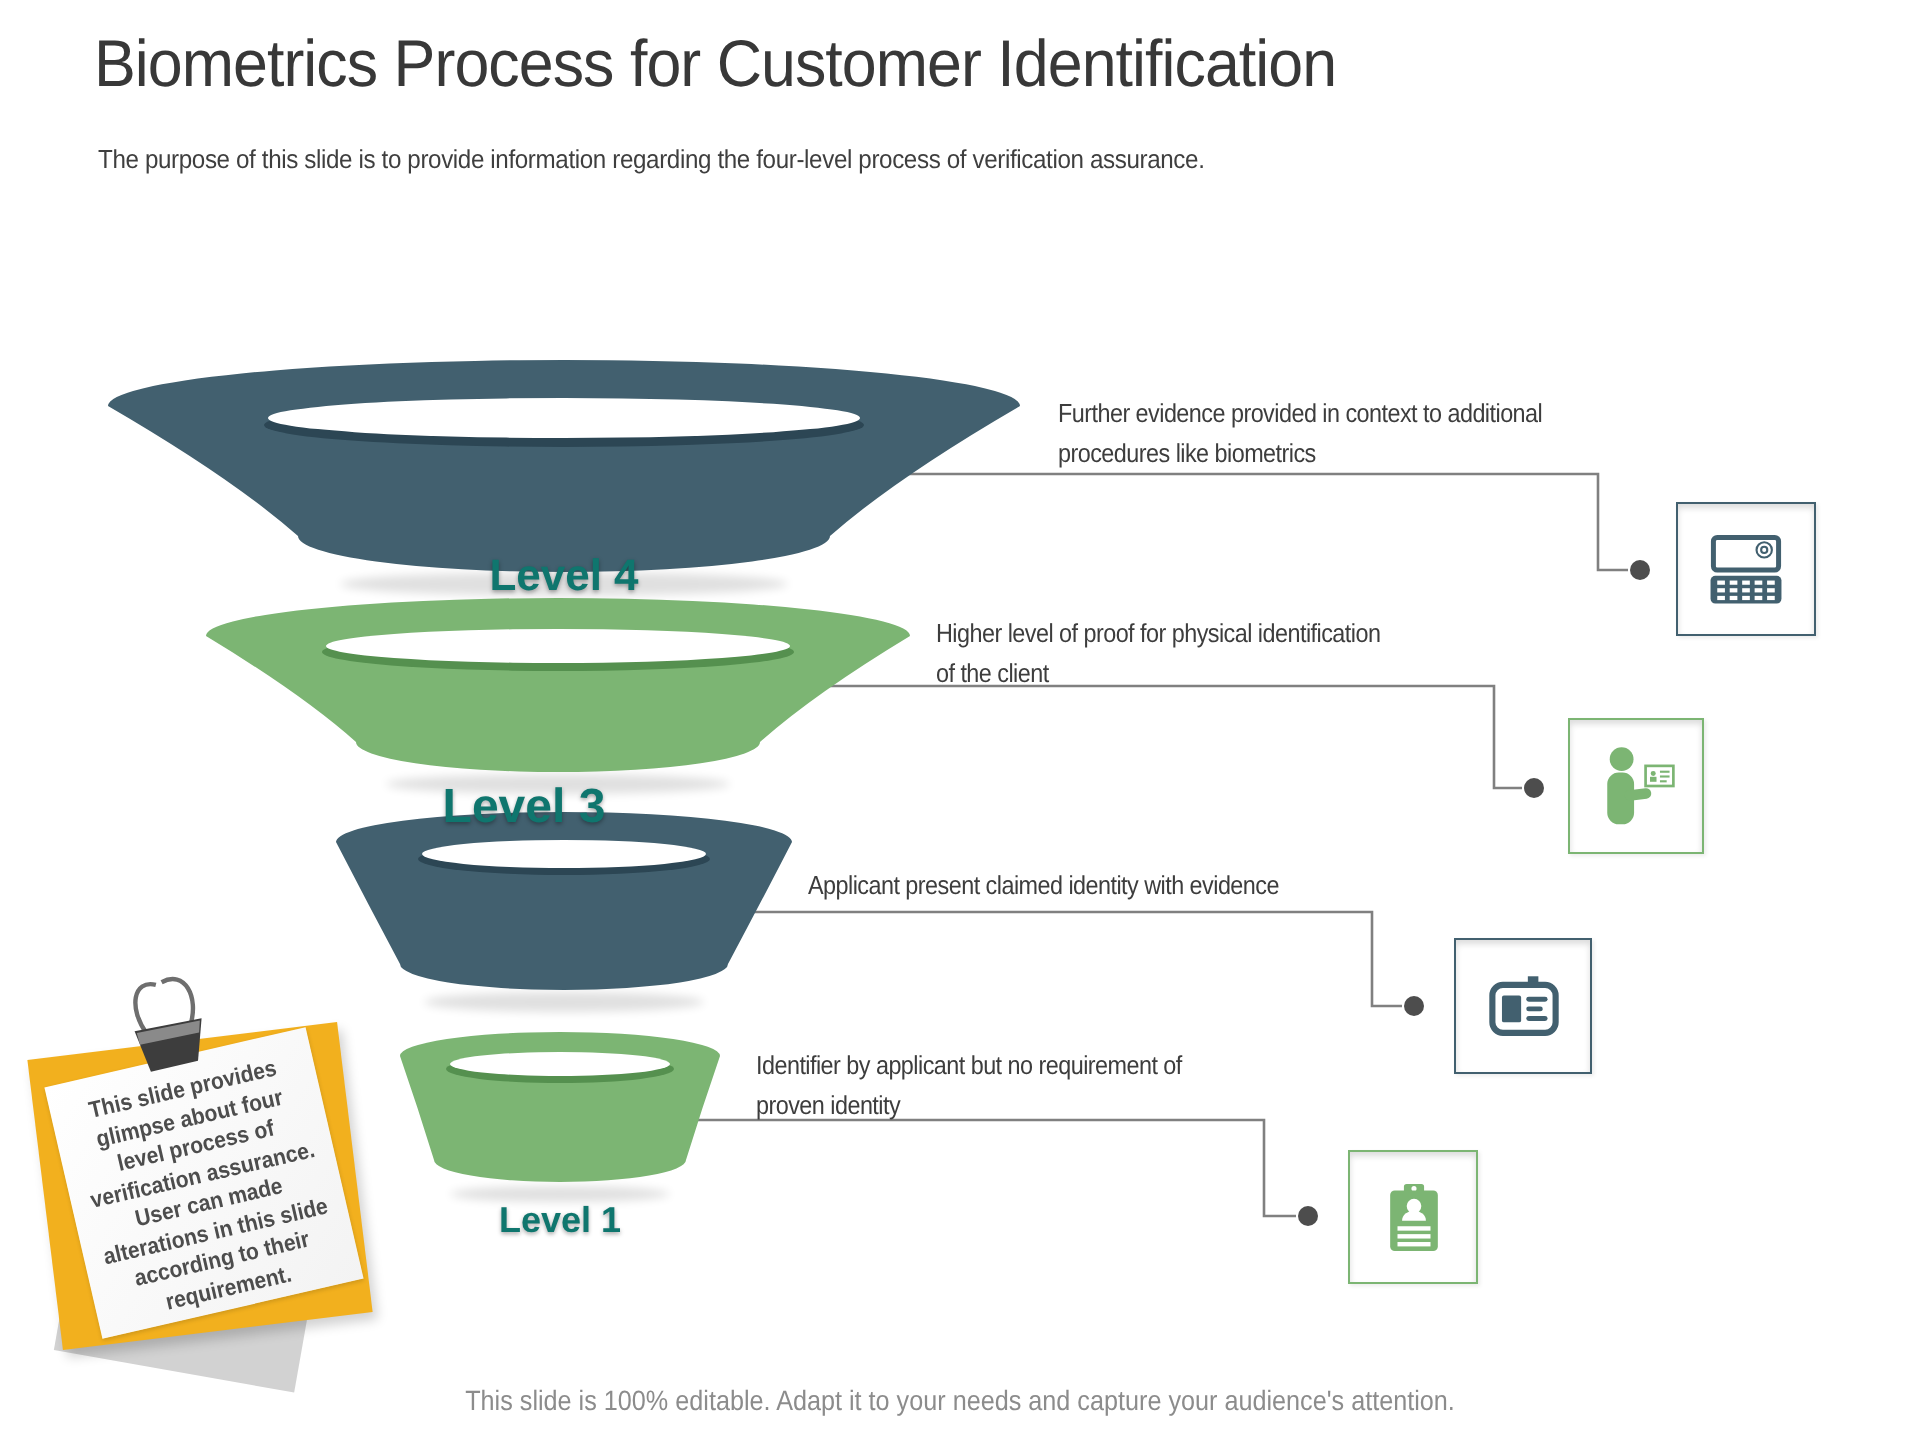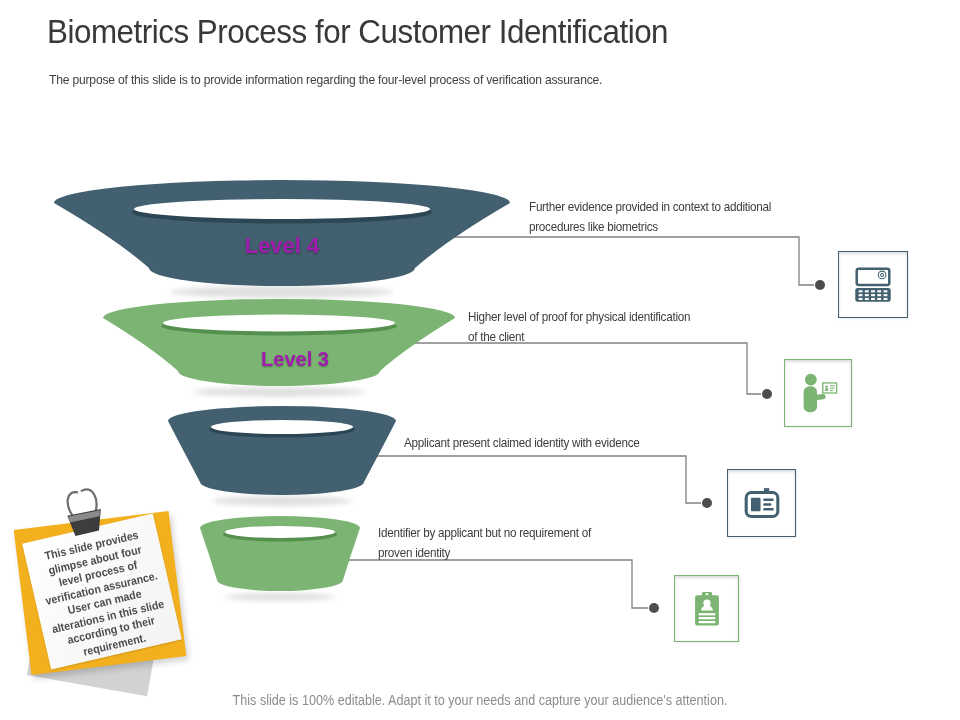--- a/index.html
+++ b/index.html
@@ -5,24 +5,24 @@
   html,body{margin:0;padding:0;background:#fff;}
   .stage{position:relative;width:960px;height:720px;background:#fff;overflow:hidden;
          font-family:"Liberation Sans",sans-serif;}
   
   .title{position:absolute;left:47px;top:13px;font-size:33px;color:#383838;
          letter-spacing:-0.5px;transform:scaleX(.95);transform-origin:0 0;white-space:nowrap;}
   .subtitle{position:absolute;left:49px;top:72px;font-size:13px;color:#3f3f3f;
          letter-spacing:-0.2px;transform:scaleX(.93);transform-origin:0 0;white-space:nowrap;}
   
   .diagram{position:absolute;left:0;top:0;}
-  .lvl-label{position:absolute;width:160px;text-align:center;color:#a21caf;font-weight:bold;
-         text-shadow:0 1px 2px rgba(0,0,0,.35);white-space:nowrap;}
+  .lvl-label{position:absolute;width:160px;text-align:center;color:#0f766e;font-weight:bold;
+         text-shadow:0 1px 2px rgba(0,0,0,.35);white-space:nowrap;margin-top:42px;}
   .lbl4{left:202px;top:233px;font-size:22px;}
-  .lbl3{left:215px;top:348px;font-size:20px;}
+  .lbl3{left:182px;top:348px;font-size:24px;}
   .lbl2{left:202px;top:455px;font-size:19px;}
   .lbl1{left:200px;top:558px;font-size:18px;}
   .lvl-desc{position:absolute;font-size:13px;line-height:20px;color:#3d3d3d;
          letter-spacing:-0.3px;white-space:pre-line;transform:scaleX(.9);transform-origin:0 0;}
   .d4{left:529px;top:197px;}
   .d3{left:468px;top:307px;}
   .d2{left:404px;top:433px;}
   .d1{left:378px;top:523px;}
   .icon-box{position:absolute;background:#fff;display:flex;align-items:center;justify-content:center;
          box-shadow:inset 0 2px 3px rgba(0,0,0,.14), 1px 1px 2px rgba(0,0,0,.08);}
@@ -106,20 +106,21 @@
 
     <g>
       <path class="fG" d="M 200 528 A 80 12 0 0 1 360 528 Q 351 554 343 580 A 63 11 0 0 1 217 580 Q 209 554 200 528 Z"></path>
       <ellipse cx="280" cy="534.5" rx="57" ry="7" fill="#55904F"></ellipse>
       <ellipse cx="280" cy="532" rx="55" ry="6" fill="#fff"></ellipse>
     </g>
   </svg>
 
   <div class="lvl-label lbl4">Level 4</div>
   <div class="lvl-label lbl3">Level 3</div>
+  <div class="lvl-label lbl1">Level 1</div>
 
   <div class="lvl-desc d4">Further evidence provided in context to additional
 procedures like biometrics</div>
   <div class="lvl-desc d3">Higher level of proof for physical identification
 of the client</div>
   <div class="lvl-desc d2">Applicant present claimed identity with evidence</div>
   <div class="lvl-desc d1">Identifier by applicant but no requirement of
 proven identity</div>
 
   <div class="icon-box box4 b-slate">

